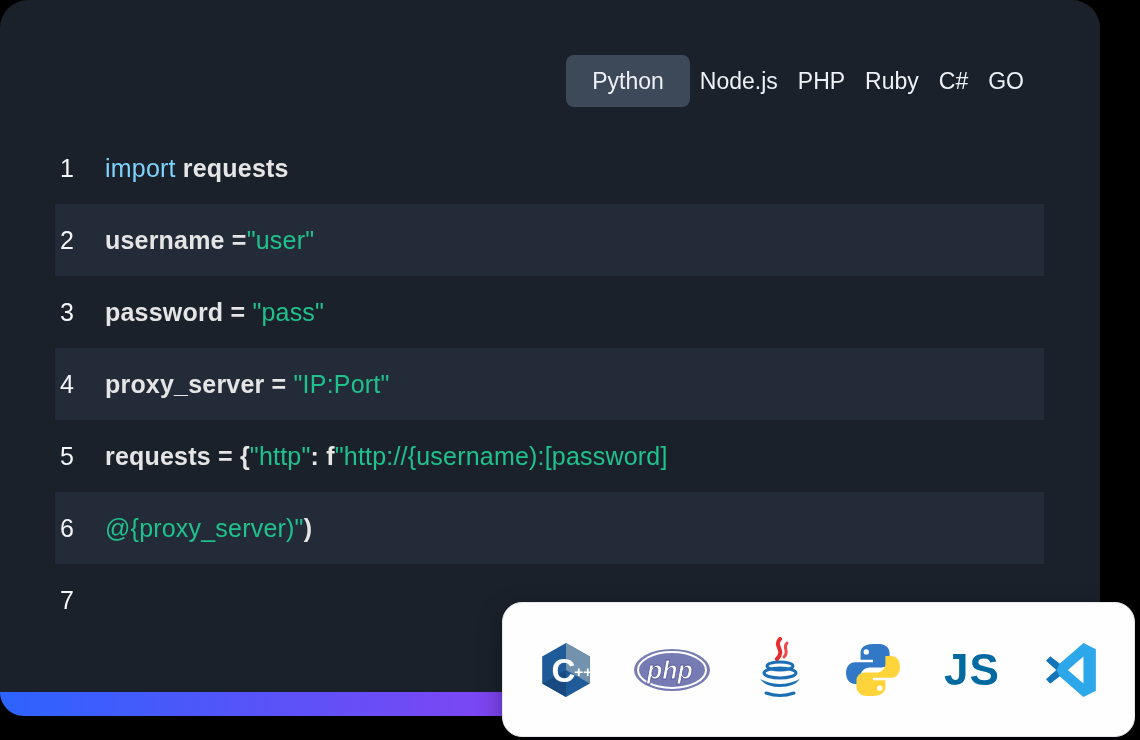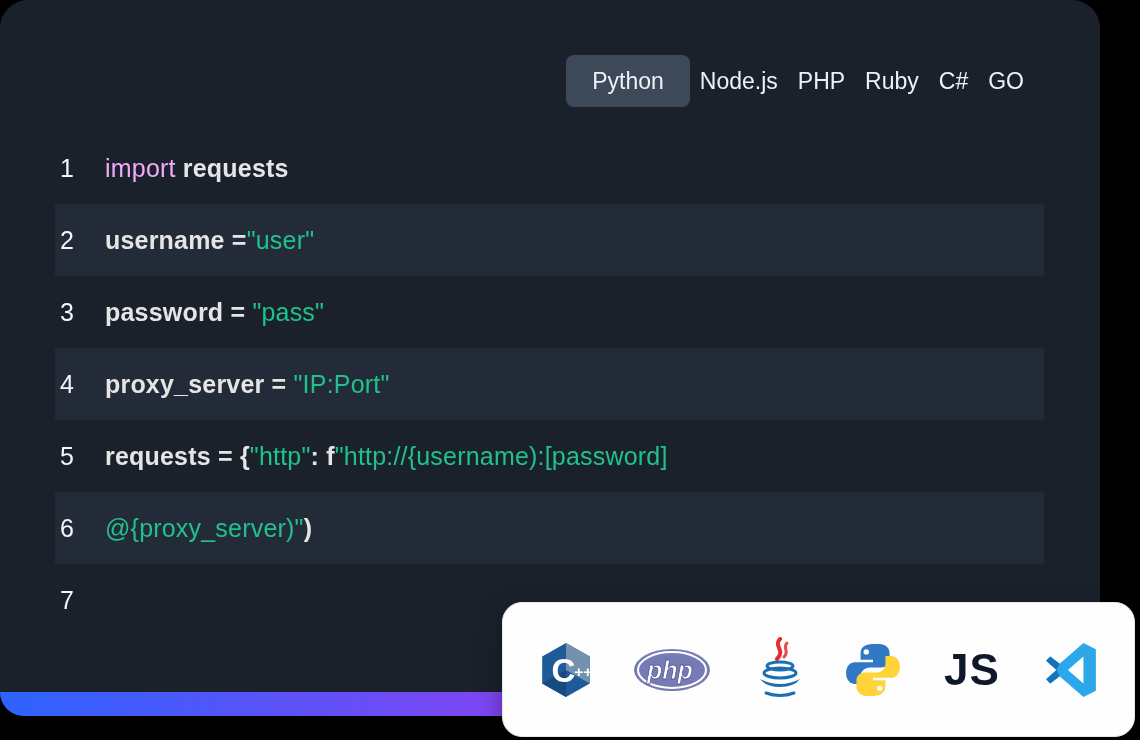--- a/index.html
+++ b/index.html
@@ -30,37 +30,37 @@
   .code-line{
     display:flex;align-items:center;height:72px;font-size:25px;
   }
   .code-line.hl{background:#242b38;}
   .line-num{
     width:50px;flex:0 0 50px;padding-left:5px;color:#f4f6f9;
     box-sizing:border-box;
   }
   .code-text{white-space:pre;letter-spacing:.2px;}
   .tok-white{color:#e5e5e5;font-weight:bold;}
-  .tok-orange{color:#f0abfc;}
+  .tok-orange{color:#7dd3fc;}
   .tok-green{color:#1fc28d;}
   
   .gradient-bar{
     position:absolute;left:0;bottom:0;width:1100px;height:24px;
     background:linear-gradient(90deg,#2d63fe 0%,#8a41f1 52%,#a234ec 100%);
   }
   
   .icon-card{
     position:absolute;left:502px;top:602px;width:633px;height:135px;
     background:#fefefe;border:1px solid #e4e8ee;border-radius:20px;
     box-sizing:border-box;display:flex;align-items:center;
     justify-content:space-between;padding:0 34px;
     box-shadow:0 8px 24px rgba(0,0,0,.35);
   }
   .lang-icon{width:58px;height:58px;display:flex;align-items:center;justify-content:center;}
-  .js-label{font-size:44px;font-weight:800;color:#0f172a;letter-spacing:1px;font-style:normal;}
+  .js-label{font-size:44px;font-weight:800;color:#0369a1;letter-spacing:1px;font-style:normal;}
 </style>
 </head>
 <body>
 
 <div class="code-card">
 
   <div class="tabbar" id="tabbar">
       <div class="tab active">Python</div>
       <div class="tab">Node.js</div>
       <div class="tab">PHP</div>

